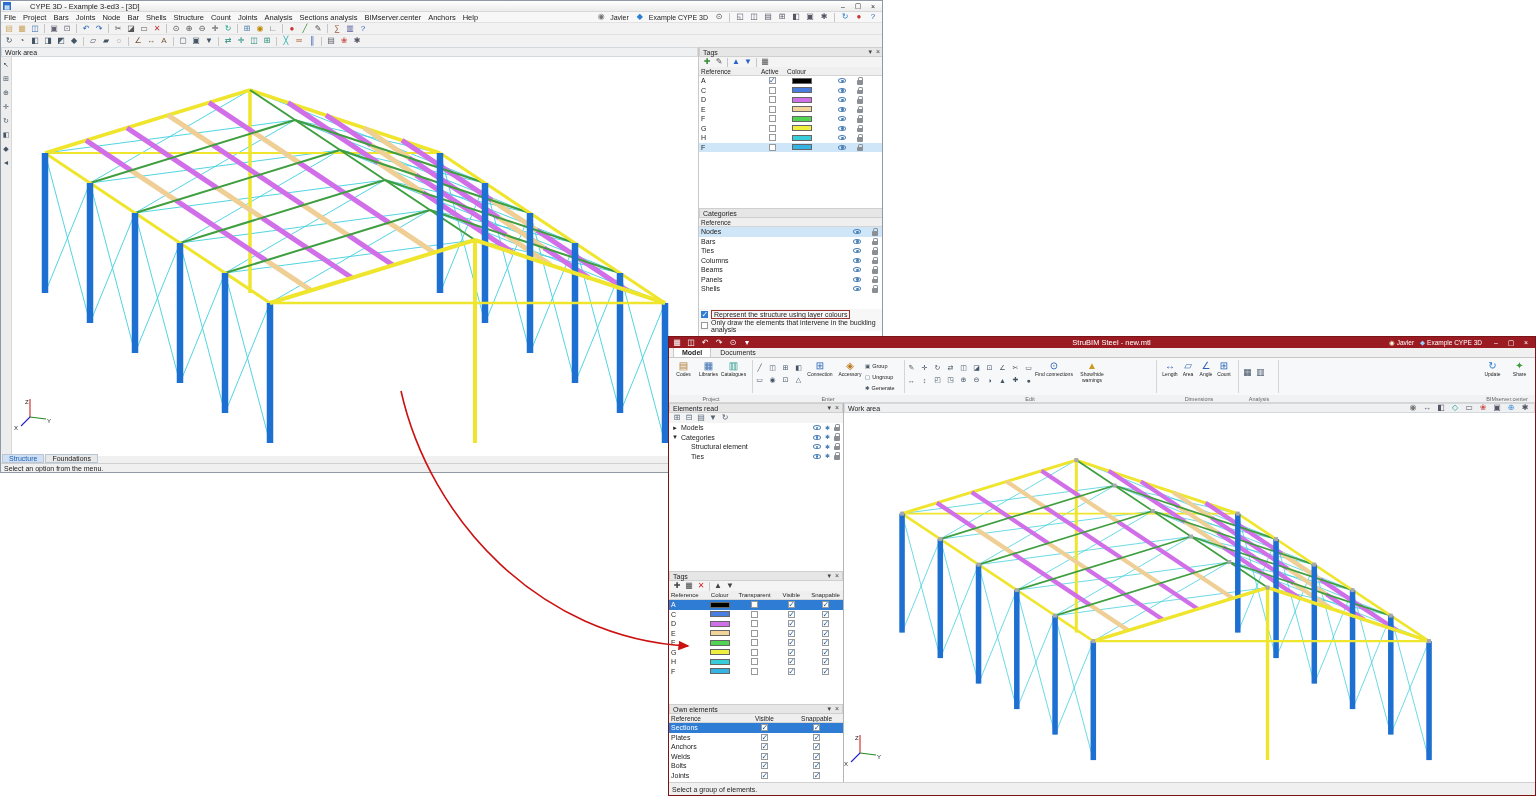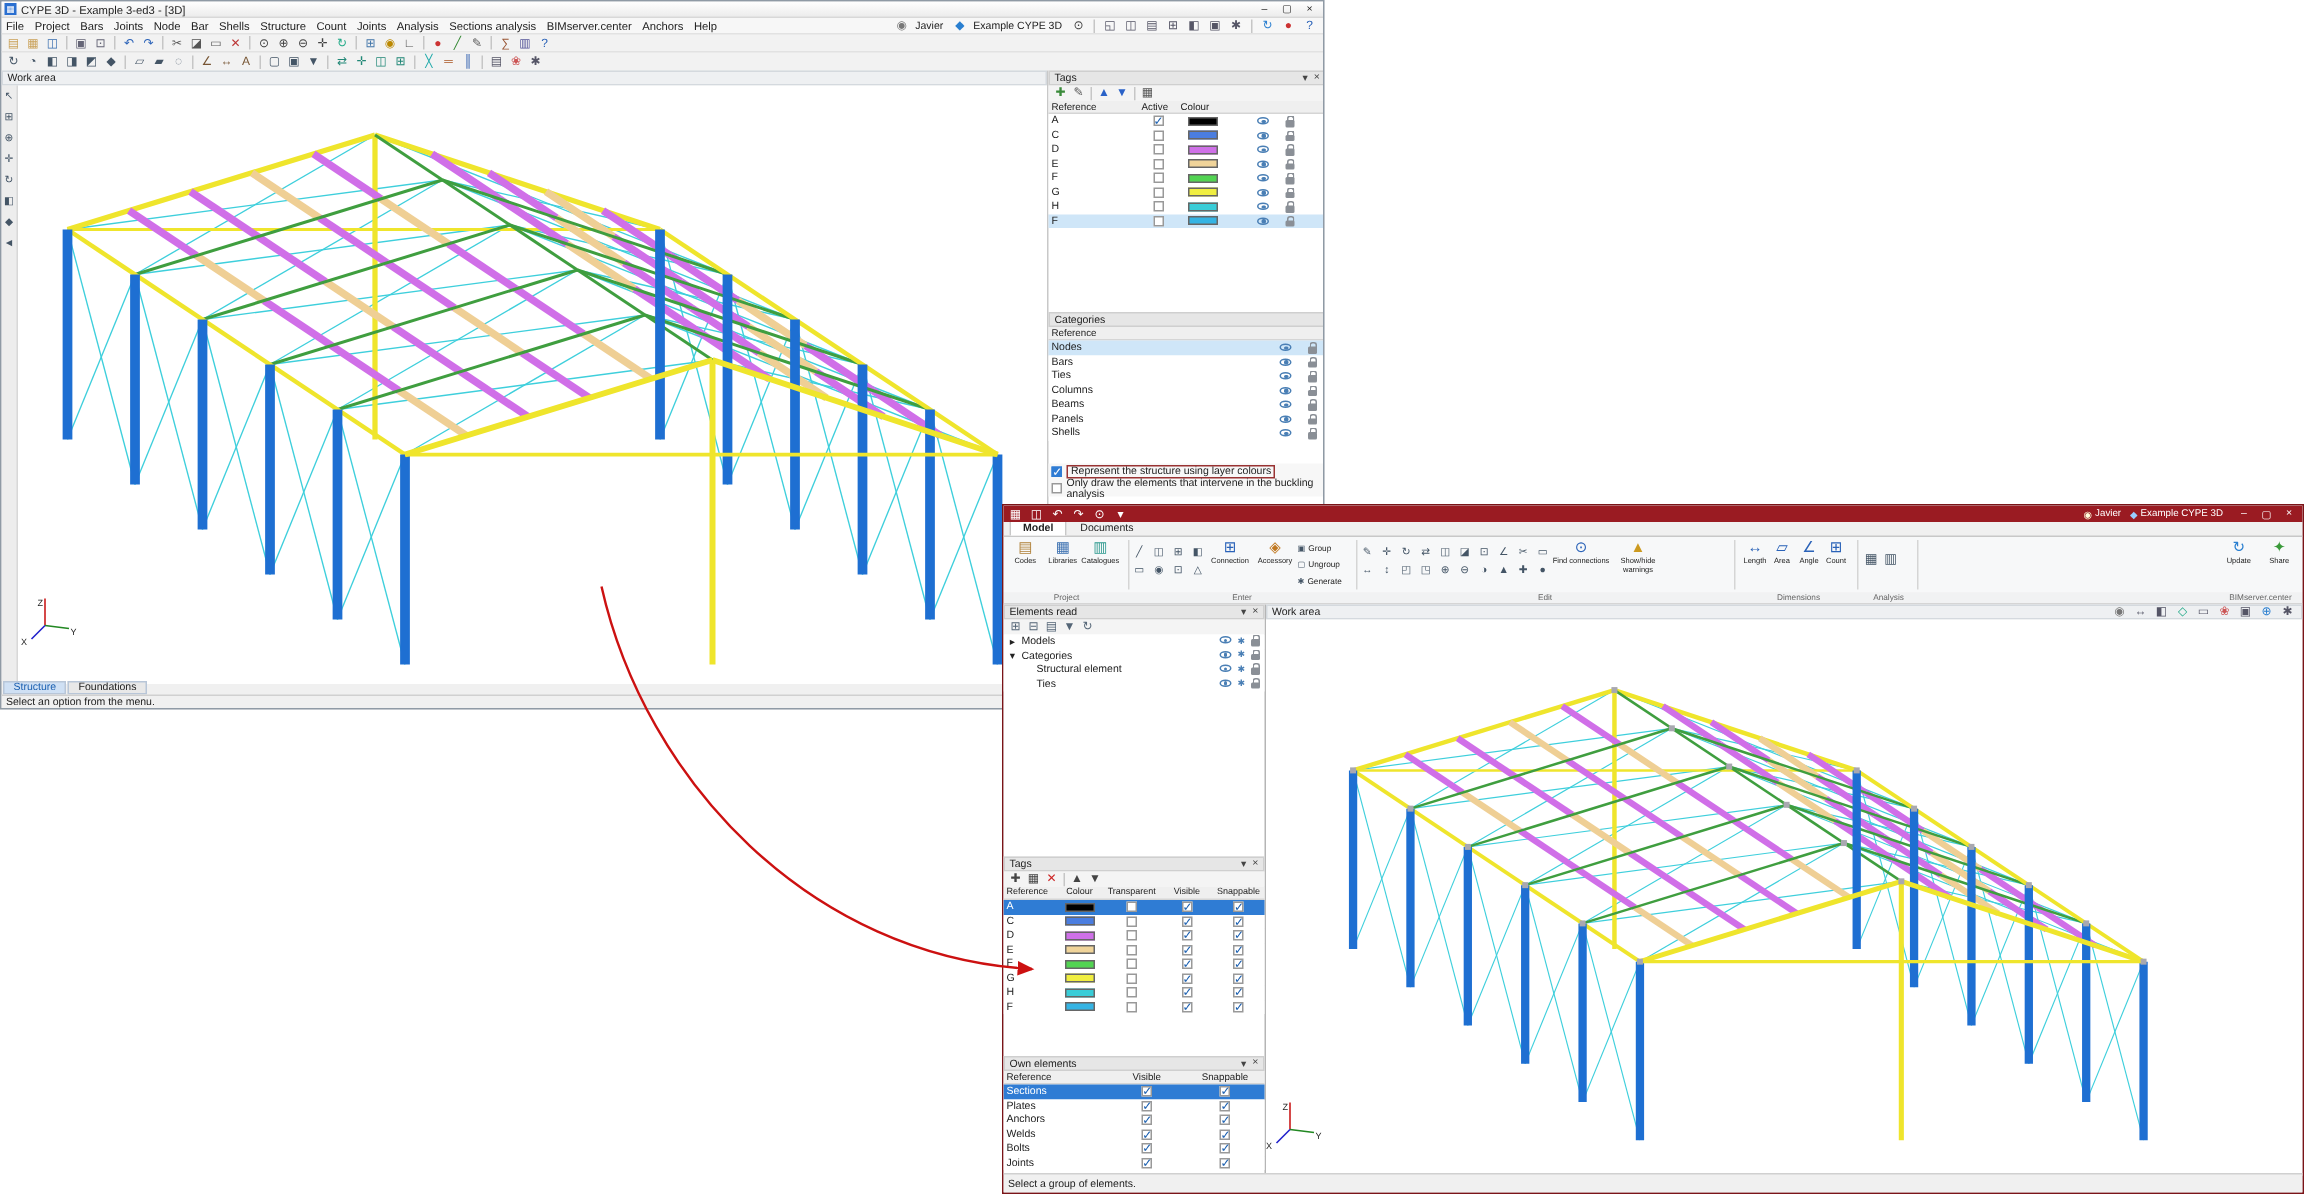--- a/index.html
+++ b/index.html
@@ -2,21 +2,21 @@
 <html><head>
 <meta charset="utf-8">
 <style>
 *{margin:0;padding:0;box-sizing:border-box}
 html,body{width:1536px;height:796px;overflow:hidden;background:#fff;
   font-family:"Liberation Sans",sans-serif;color:#222}
 .win{position:absolute;background:#f0f0f0;border:1px solid #8f9aa5;overflow:hidden;font-size:8px}
 .titlebar{position:absolute;left:0;top:0;right:0;height:11px;background:linear-gradient(#fff,#ececec);
   display:flex;align-items:center;padding:0 2px;border-bottom:1px solid #d8d8d8;z-index:5}
 #strubim .titlebar{background:#9a1b22;color:#fff;border-bottom:none}
-.titlebar .t{font-size:7.5px;margin-left:3px;white-space:nowrap}
+.titlebar .t{font-size:7.5px;margin-left:19px;white-space:nowrap}
 .wbtns{margin-left:auto;display:flex}
 .wbtn{width:14px;height:9px;display:flex;align-items:center;justify-content:center;font-size:7px;margin-left:1px}
 .menubar{position:absolute;left:0;top:11px;right:0;height:10px;background:#f7f7f7;display:flex;
   align-items:center;padding:0 3px;font-size:7.5px}
 #cype-menu{display:flex;gap:7px}
 #cype-quickbar{margin-left:auto;display:flex;align-items:center;gap:2px;font-size:7px}
 .toolbar{position:absolute;left:0;right:0;background:#f2f2f2;display:flex;align-items:center;
   padding:0 2px;gap:1px;border-top:1px solid #e2e2e2}
 .tbico{width:12px;height:11px;display:flex;align-items:center;justify-content:center;font-size:8px;line-height:1}
 .sep{width:1px;height:9px;background:#c6c6c6;margin:0 2px}
@@ -565,20 +565,21 @@
 <div class="win" id="strubim" style="left:668px;top:336px;width:868px;height:460px;z-index:2;border-color:#7a1418">
   <div class="titlebar" id="sb-titlebar">
     <span id="sb-tb-icons" style="display:flex;gap:2px">
         <span class="tbico" style="color: rgb(255, 255, 255);">▦</span>
         <span class="tbico" style="color: rgb(255, 255, 255);">◫</span>
         <span class="tbico" style="color: rgb(255, 255, 255);">↶</span>
         <span class="tbico" style="color: rgb(255, 255, 255);">↷</span>
         <span class="tbico" style="color: rgb(255, 255, 255);">⊙</span>
         <span class="tbico" style="color: rgb(255, 255, 255);">▾</span>
       </span>
+    <span class="t" style="position:absolute;left:0;right:0;text-align:center;pointer-events:none">StruBIM Steel - new.mtl</span>
     <span class="wbtns" style="align-items:center">
       <span style="display:flex;align-items:center;gap:2px;margin-right:6px;font-size:6.5px">
         <span style="color:#ffd">◉</span>
         <span>Javier</span>
       </span>
       <span style="display:flex;align-items:center;gap:2px;margin-right:6px;font-size:6.5px">
         <span style="color:#9cf">◆</span>
         <span>Example CYPE 3D</span>
       </span>
       <span class="wbtn">–</span>

